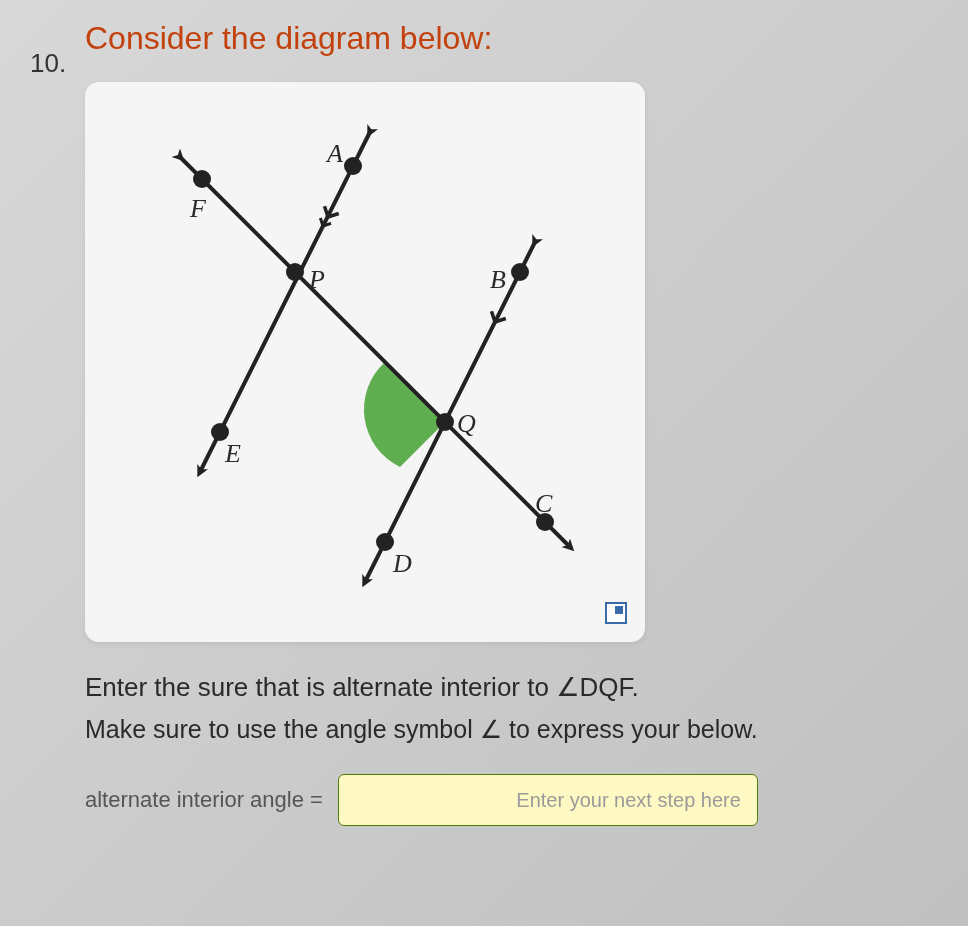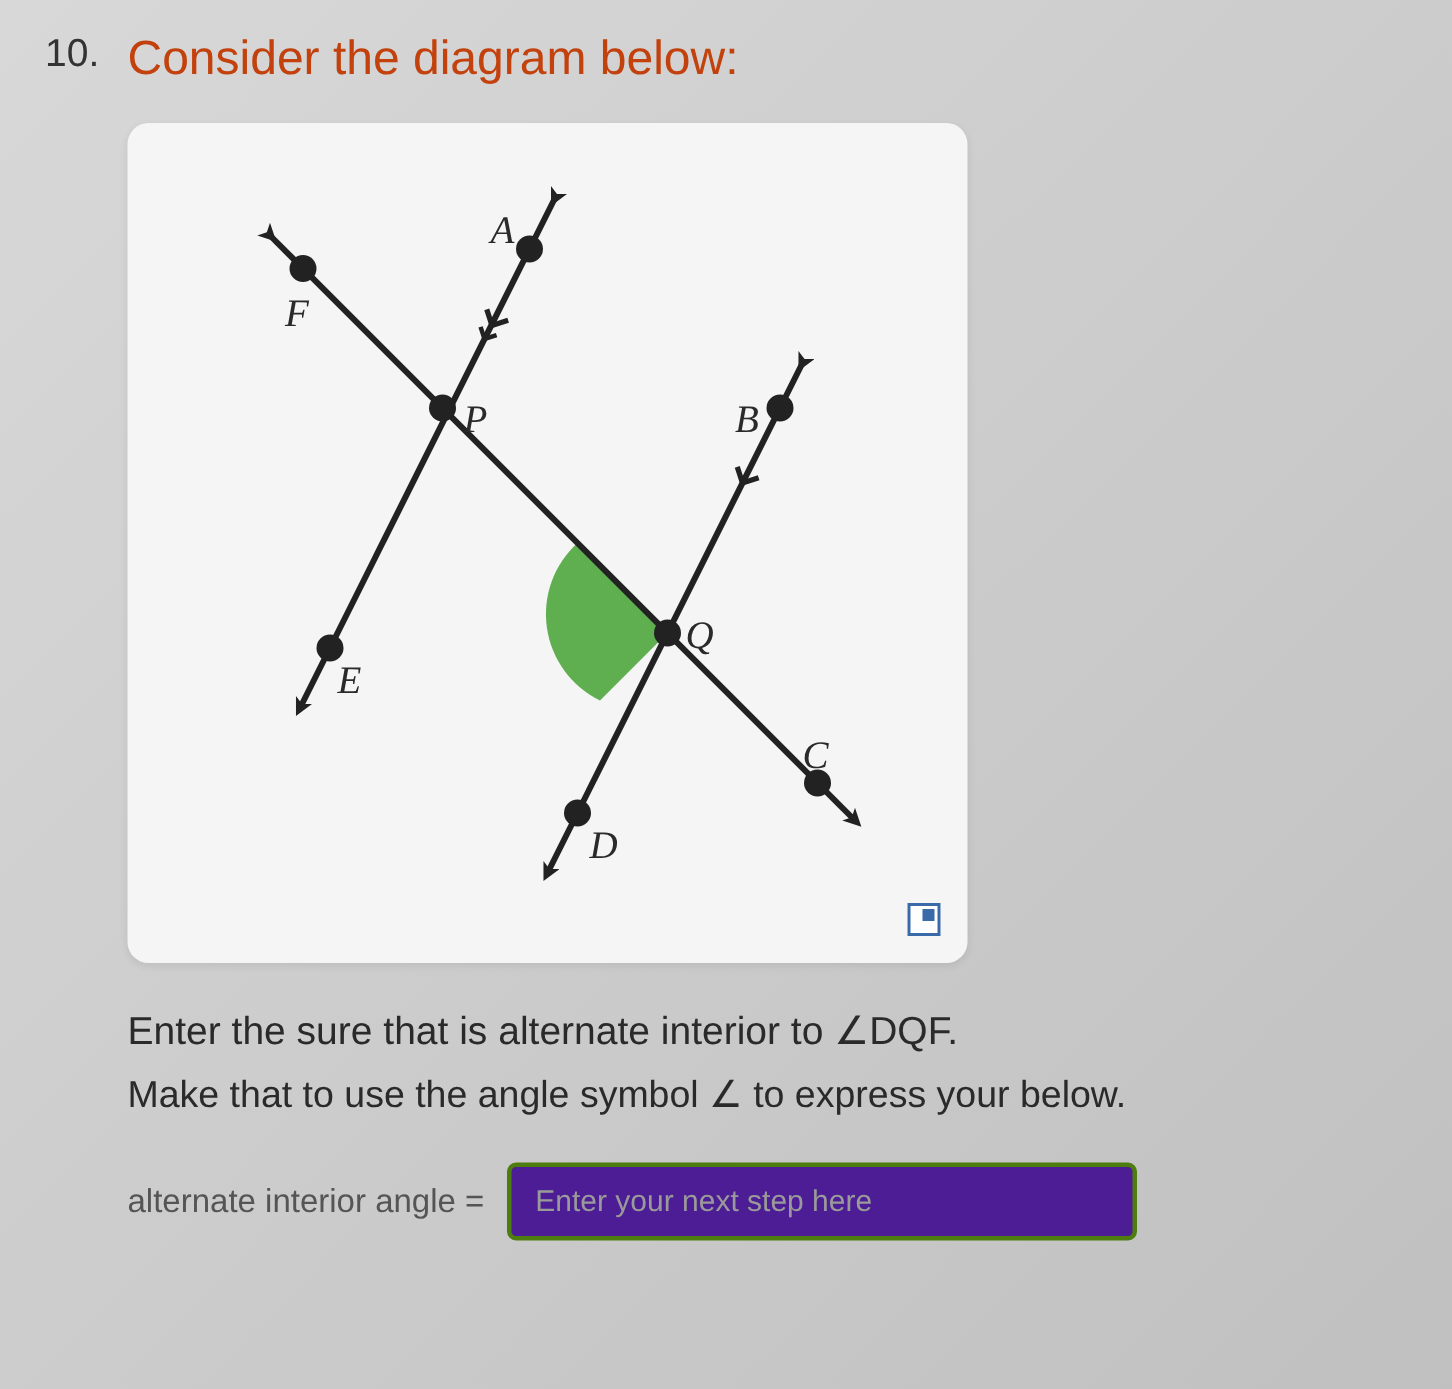--- a/index.html
+++ b/index.html
@@ -13,20 +13,21 @@
     }
     .question-container {
       display: flex;
       gap: 15px;
     }
     .q-number {
       font-size: 26px;
       font-weight: 500;
       color: #333;
       min-width: 40px;
+      margin-top: 28px;
     }
     .q-body {
       flex: 1;
     }
     .q-prompt {
       font-size: 32px;
       font-weight: 500;
       color: #c2410c;
       margin-bottom: 25px;
     }
@@ -73,26 +74,27 @@
       align-items: center;
       gap: 15px;
     }
     .answer-label {
       font-size: 22px;
       color: #555;
     }
     .answer-input {
       flex: 0 0 420px;
       height: 52px;
-      border: 3px solid #4d7c0f;
+      border: 1px solid #4d7c0f;
       border-radius: 6px;
-      background: #4c1d95;
+      background: #fef9c3;
       padding: 0 16px;
       font-size: 20px;
       color: #888;
+      text-align: right;
     }
     .answer-input::placeholder { color: #9a9a9a; }
     svg text {
       font-family: 'Georgia', serif;
       font-style: italic;
       font-size: 26px;
       fill: #2a2a2a;
     }
   </style>
 </head>
@@ -156,21 +158,21 @@
         <text x="298" y="480">D</text>
         <text x="440" y="420">C</text>
       </svg>
       <div class="expand-icon"></div>
     </div>
 
     <div class="instruction">
       <span>Enter the sure that is alternate interior to </span><span class="italic">∠DQF</span><span>.</span>
     </div>
     <div class="instruction-sub">
-      <span>Make that to use the angle symbol </span><span class="angle-sym">∠</span><span> to express your below.</span>
+      <span>Make sure to use the angle symbol </span><span class="angle-sym">∠</span><span> to express your below.</span>
     </div>
 
     <div class="answer-row">
       <div class="answer-label">alternate interior angle =</div>
       <input class="answer-input" placeholder="Enter your next step here" style="">
     </div>
   </div>
 </div>
 
 </body></html>

